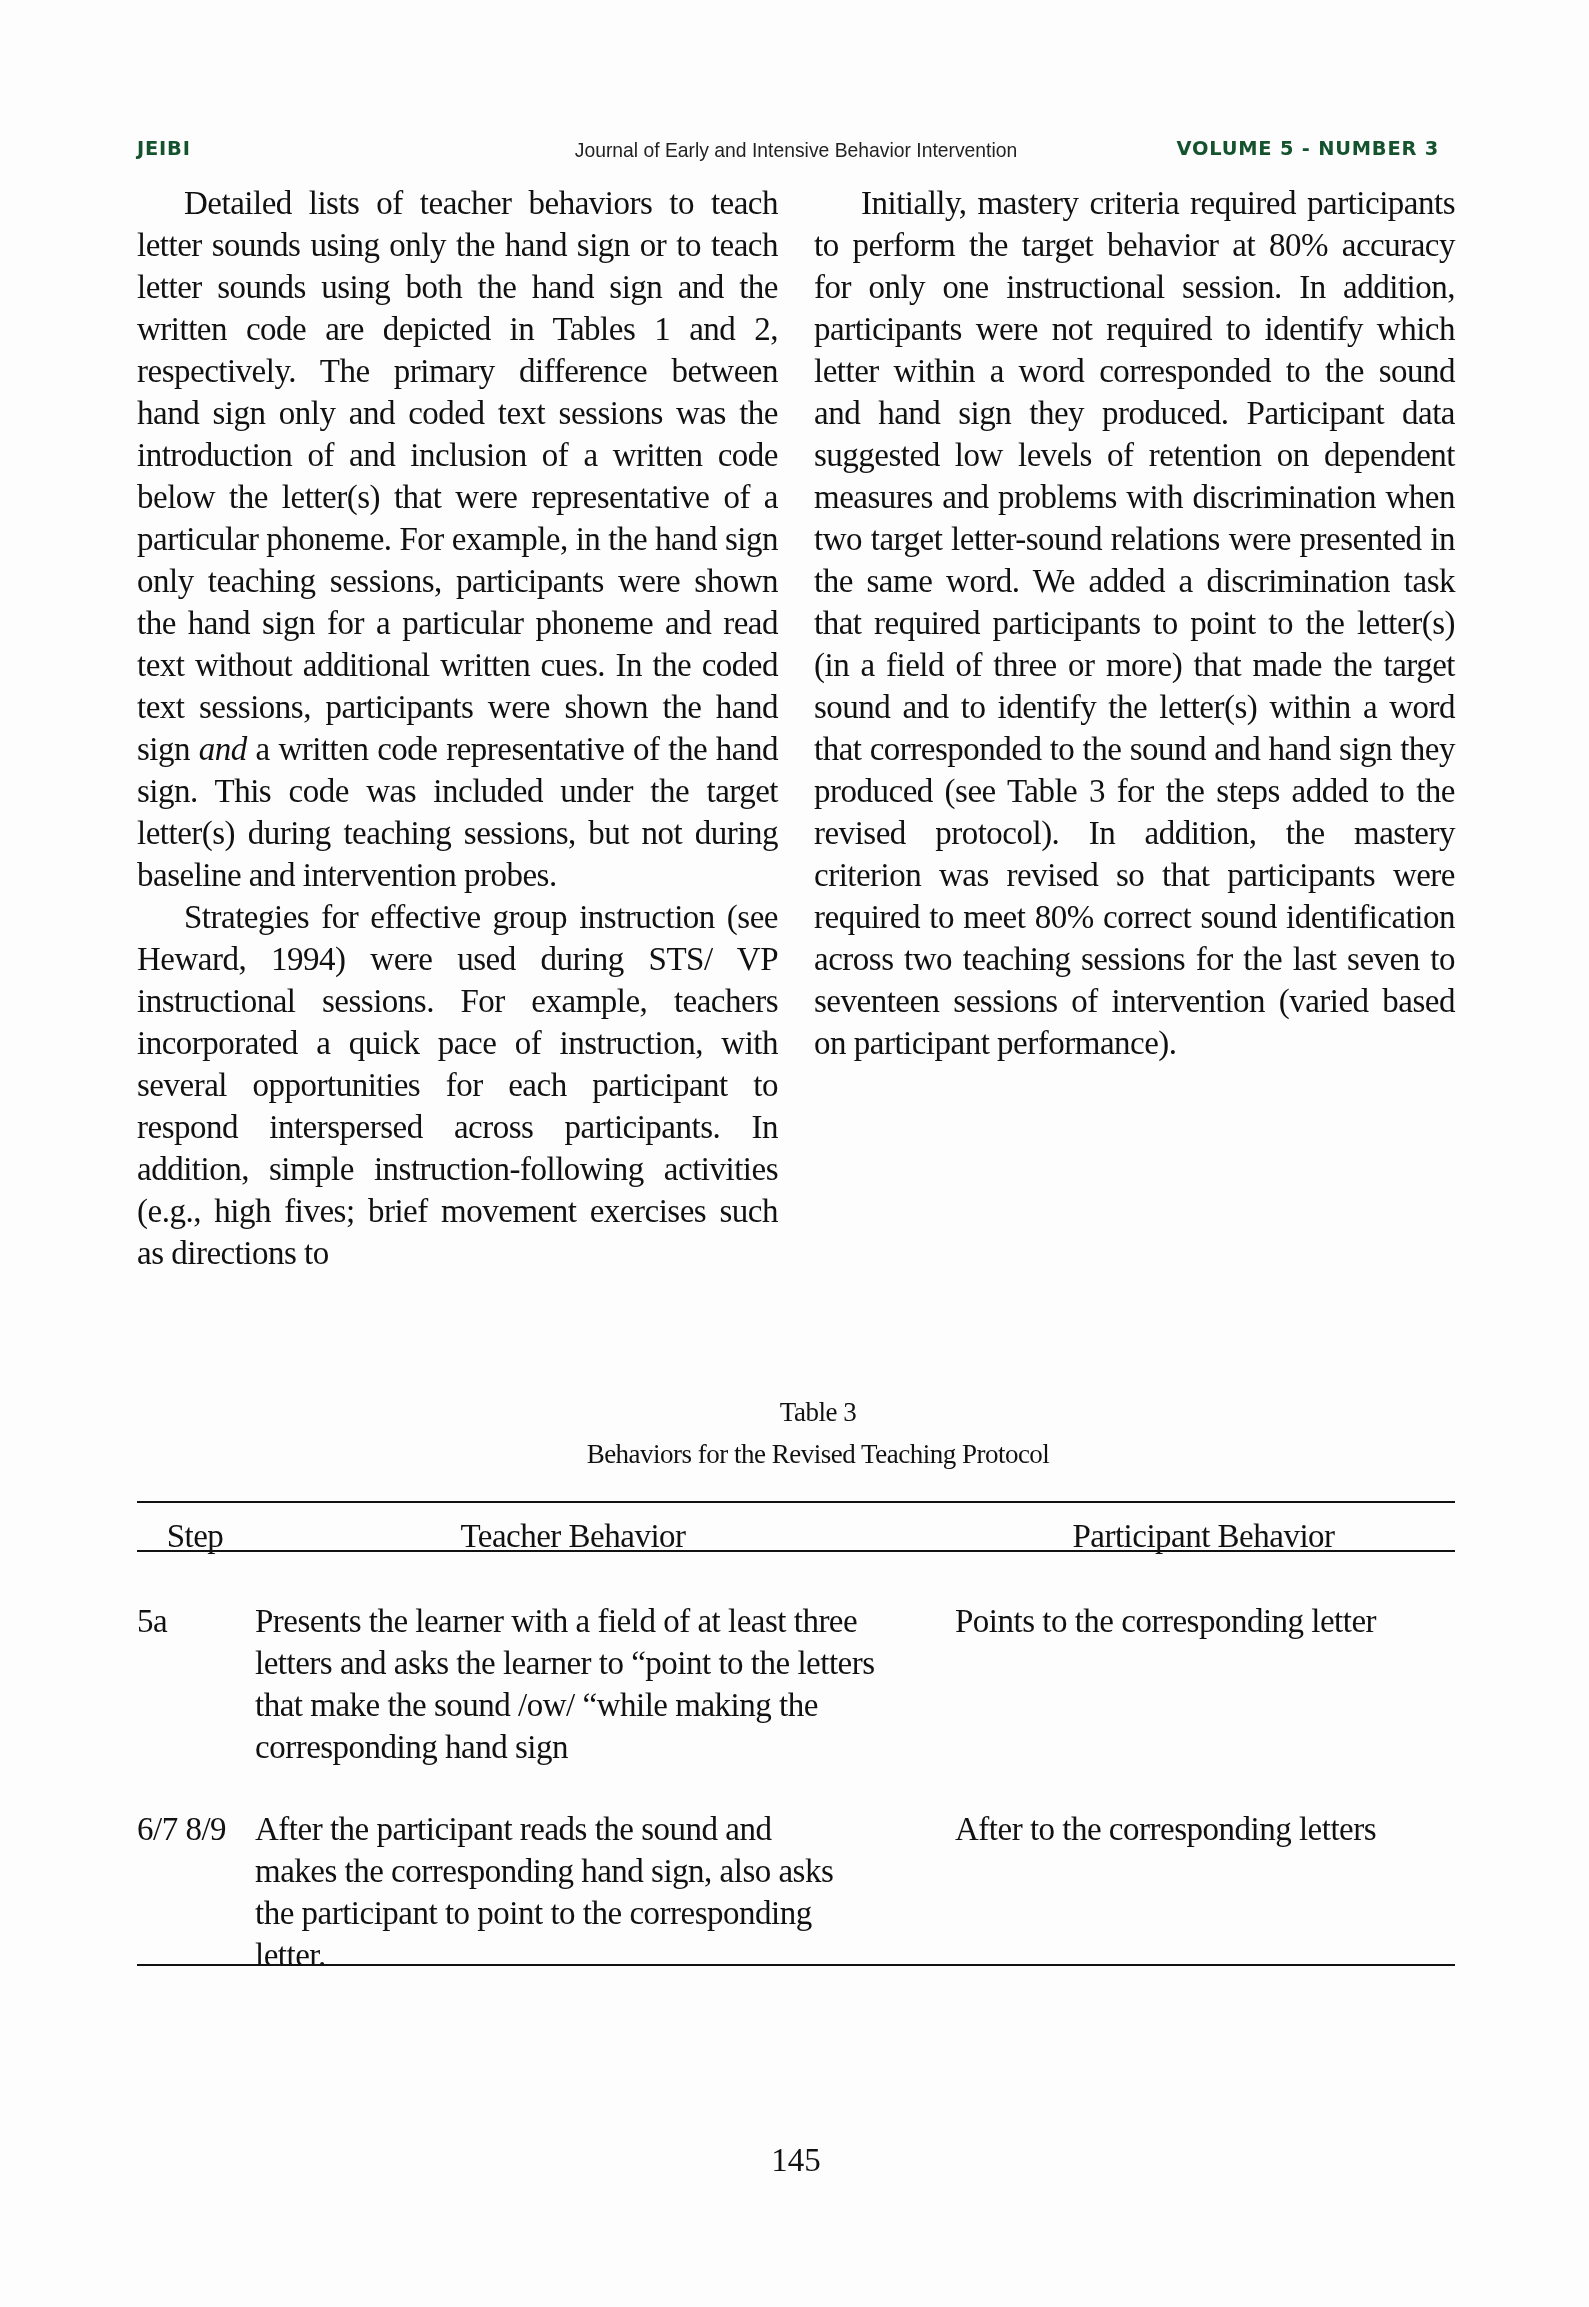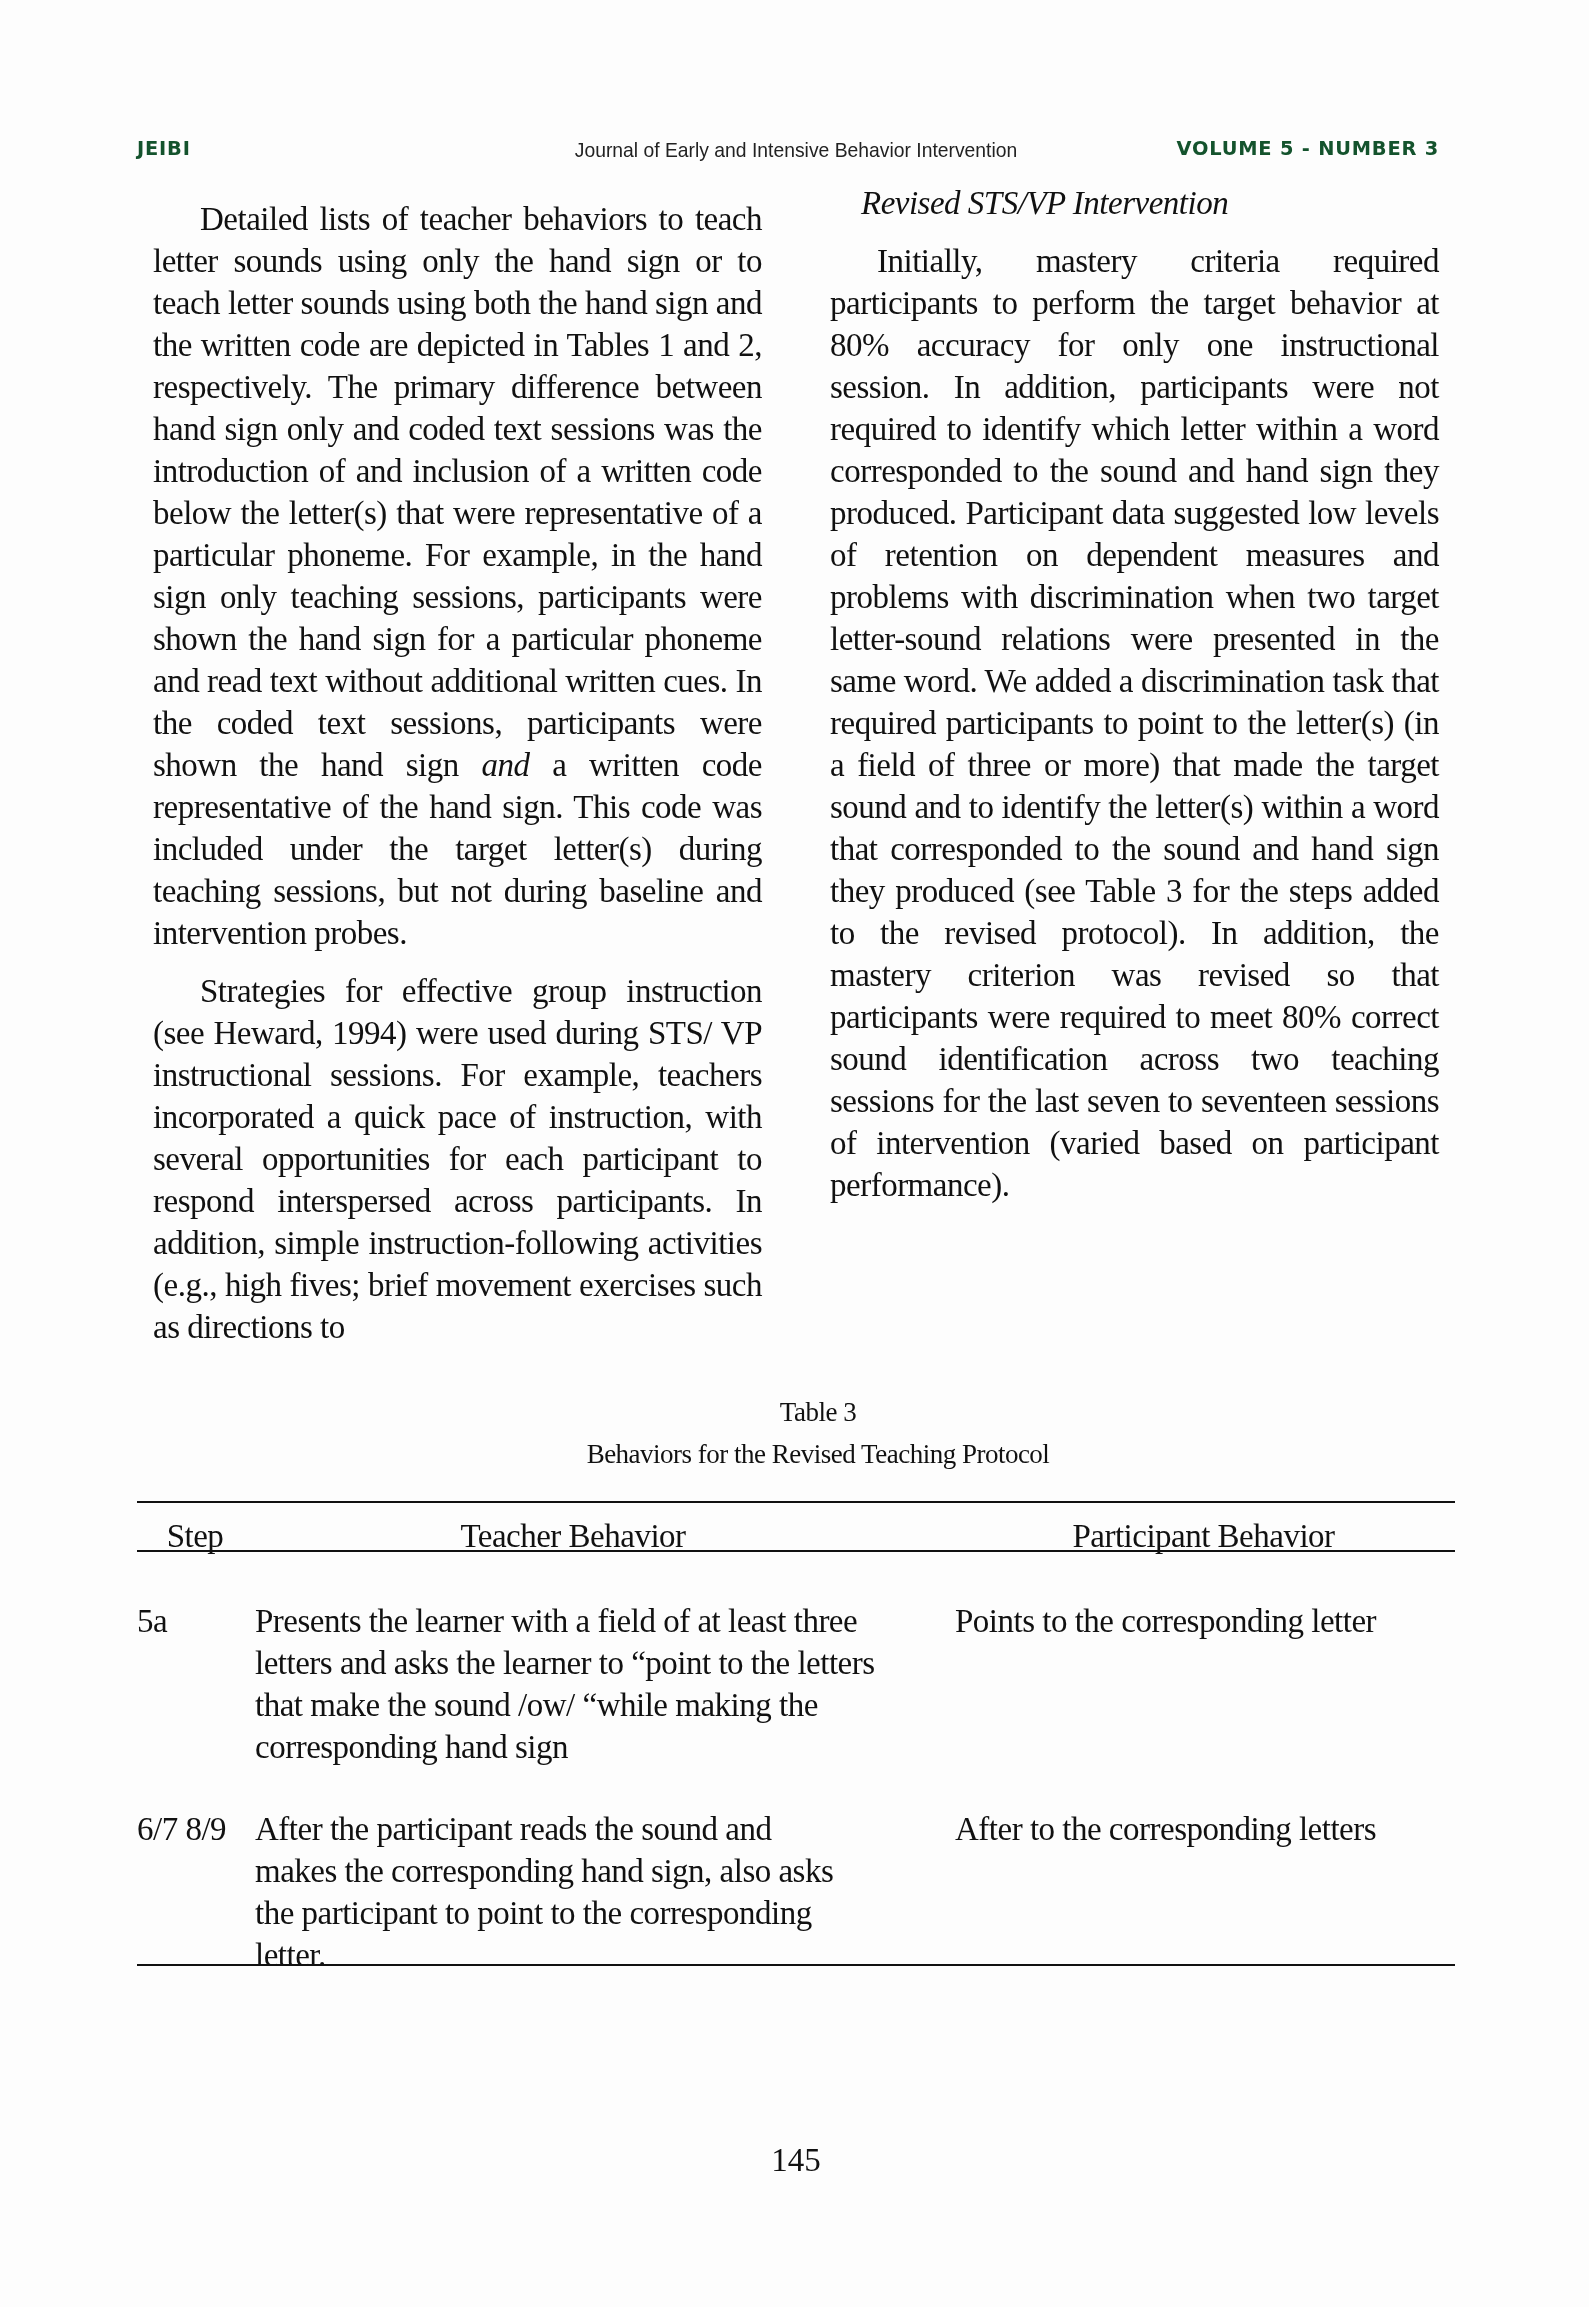--- a/index.html
+++ b/index.html
@@ -17,21 +17,21 @@
       position: absolute; top: 0.8px; left: 0; right: 0; text-align: center;
       font-family: "Liberation Sans", sans-serif; font-size: 21px; color: #222;
       transform: scaleX(0.92);
     }
 
     .columns { position: absolute; top: 182px; left: 137px; width: 1318px; }
     .col { position: absolute; top: 0; width: 641px; }
     .col-left { left: 0; }
     .col-right { left: 677px; }
     .para {
-      margin: 16px; font-family: "Liberation Serif", serif; font-size: 33px; line-height: 42px;
+      margin: 0; font-family: "Liberation Serif", serif; font-size: 33px; line-height: 42px;
       text-align: justify; color: #111; letter-spacing: -0.5px;
     }
     .indent { text-indent: 47px; }
     .subhead { margin: 0; font-family: "Liberation Serif", serif; font-style: italic; font-size: 33px;
       line-height: 42px; text-indent: 47px; letter-spacing: -0.5px; }
 
     .table-caption { position: absolute; top: 1391px; left: 0; width: 1589px; text-align: center;
       font-family: "Liberation Serif", serif; font-size: 27px; line-height: 42px; letter-spacing: -0.5px; }
     .table-caption div { margin-left: 47px; }
 
@@ -60,21 +60,20 @@
     <span class="hdr-center">Journal of Early and Intensive Behavior Intervention</span>
     <span class="hdr-right">VOLUME 5 - NUMBER 3</span>
   </div>
 
   <div class="columns">
     <div class="col col-left">
       <p class="para indent"><span>Detailed lists of teacher behaviors to teach letter sounds using only the hand sign or to teach letter sounds using both the hand sign and the written code are depicted in Tables 1 and 2, respectively. The primary difference between hand sign only and coded text sessions was the introduction of and inclusion of a written code below the letter(s) that were representative of a particular phoneme. For example, in the hand sign only teaching sessions, participants were shown the hand sign for a particular phoneme and read text without additional written cues. In the coded text sessions, participants were shown the</span> <span>hand sign </span><em>and</em><span> a written code representative of the hand sign. This code was included under the target letter(s) during teaching sessions, but not during baseline and intervention probes.</span></p>
       <p class="para indent">Strategies for effective group instruction (see Heward, 1994) were used during STS/ VP instructional sessions. For example, teachers incorporated a quick pace of instruction, with several opportunities for each participant to respond interspersed across participants. In addition, simple instruction-following activities (e.g., high fives; brief movement exercises such as directions to</p>
     </div>
     <div class="col col-right">
-      <p class="subhead">Revised STS/VP Intervention</p>
       <p class="para indent">Initially, mastery criteria required participants to perform the target behavior at 80% accuracy for only one instructional session. In addition, participants were not required to identify which letter within a word corresponded to the sound and hand sign they produced. Participant data suggested low levels of retention on dependent measures and problems with discrimination when two target letter-sound relations were presented in the same word. We added a discrimination task that required participants to point to the letter(s) (in a field of three or more) that made the target sound and to identify the letter(s) within a word that corresponded to the sound and hand sign they produced (see Table 3 for the steps added to the revised protocol). In addition, the mastery criterion was revised so that participants were required to meet 80% correct sound identification across two teaching sessions for the last seven to seventeen sessions of intervention (varied based on participant performance).</p>
     </div>
   </div>
 
   <div class="table-caption">
     <div>Table 3</div>
     <div>Behaviors for the Revised Teaching Protocol</div>
   </div>
 
   <div class="tbl">

